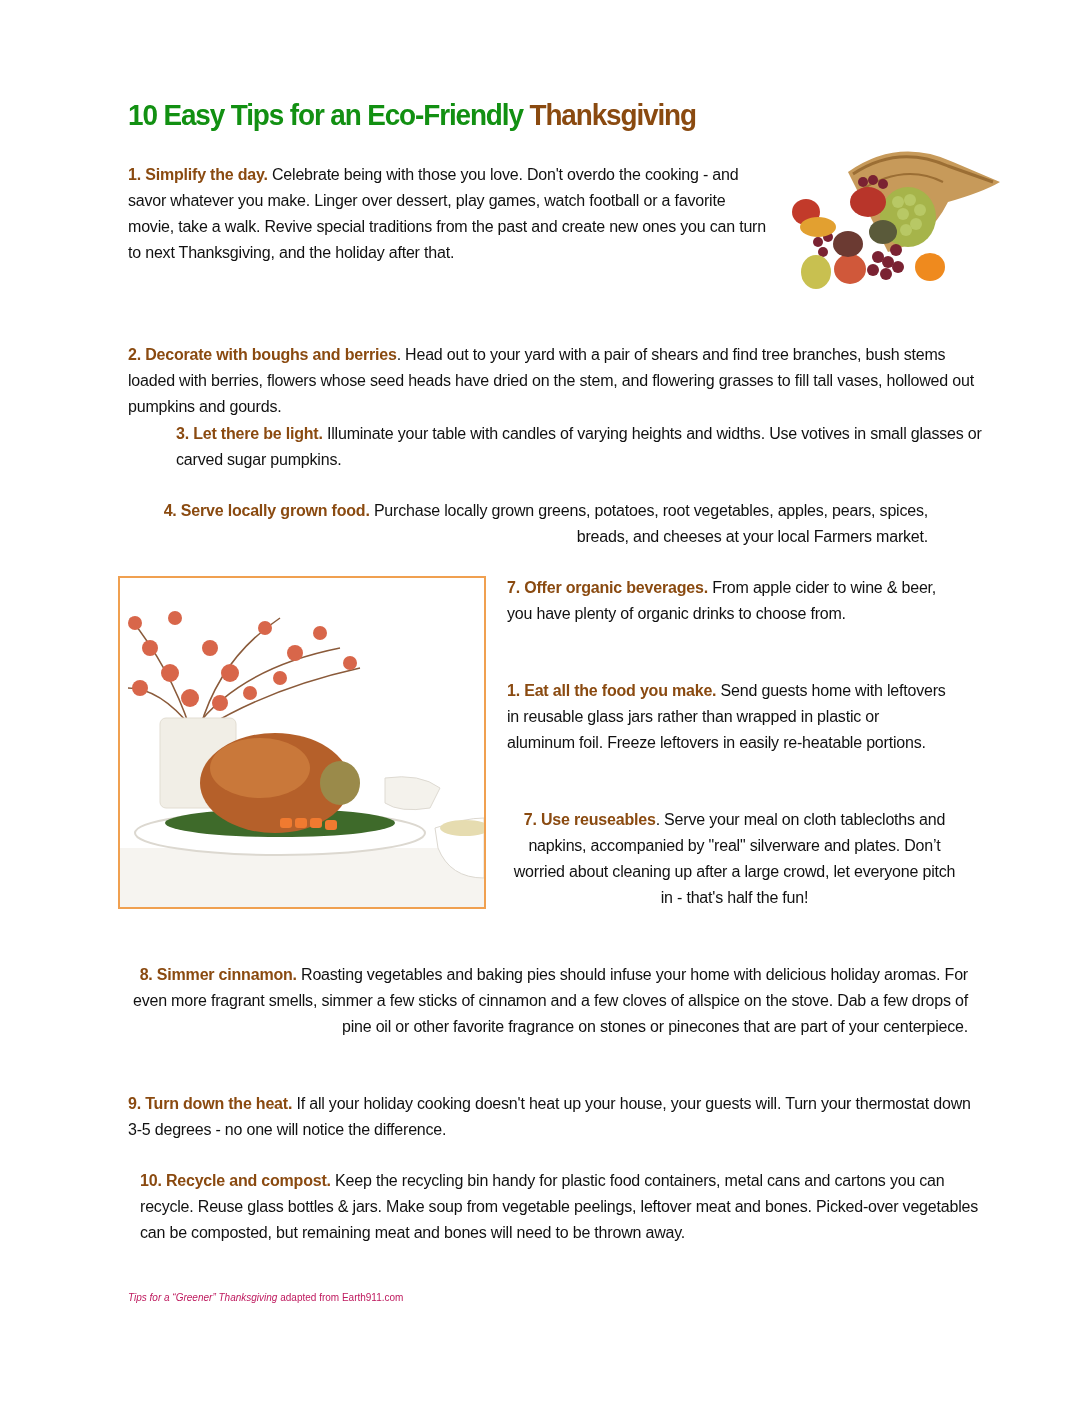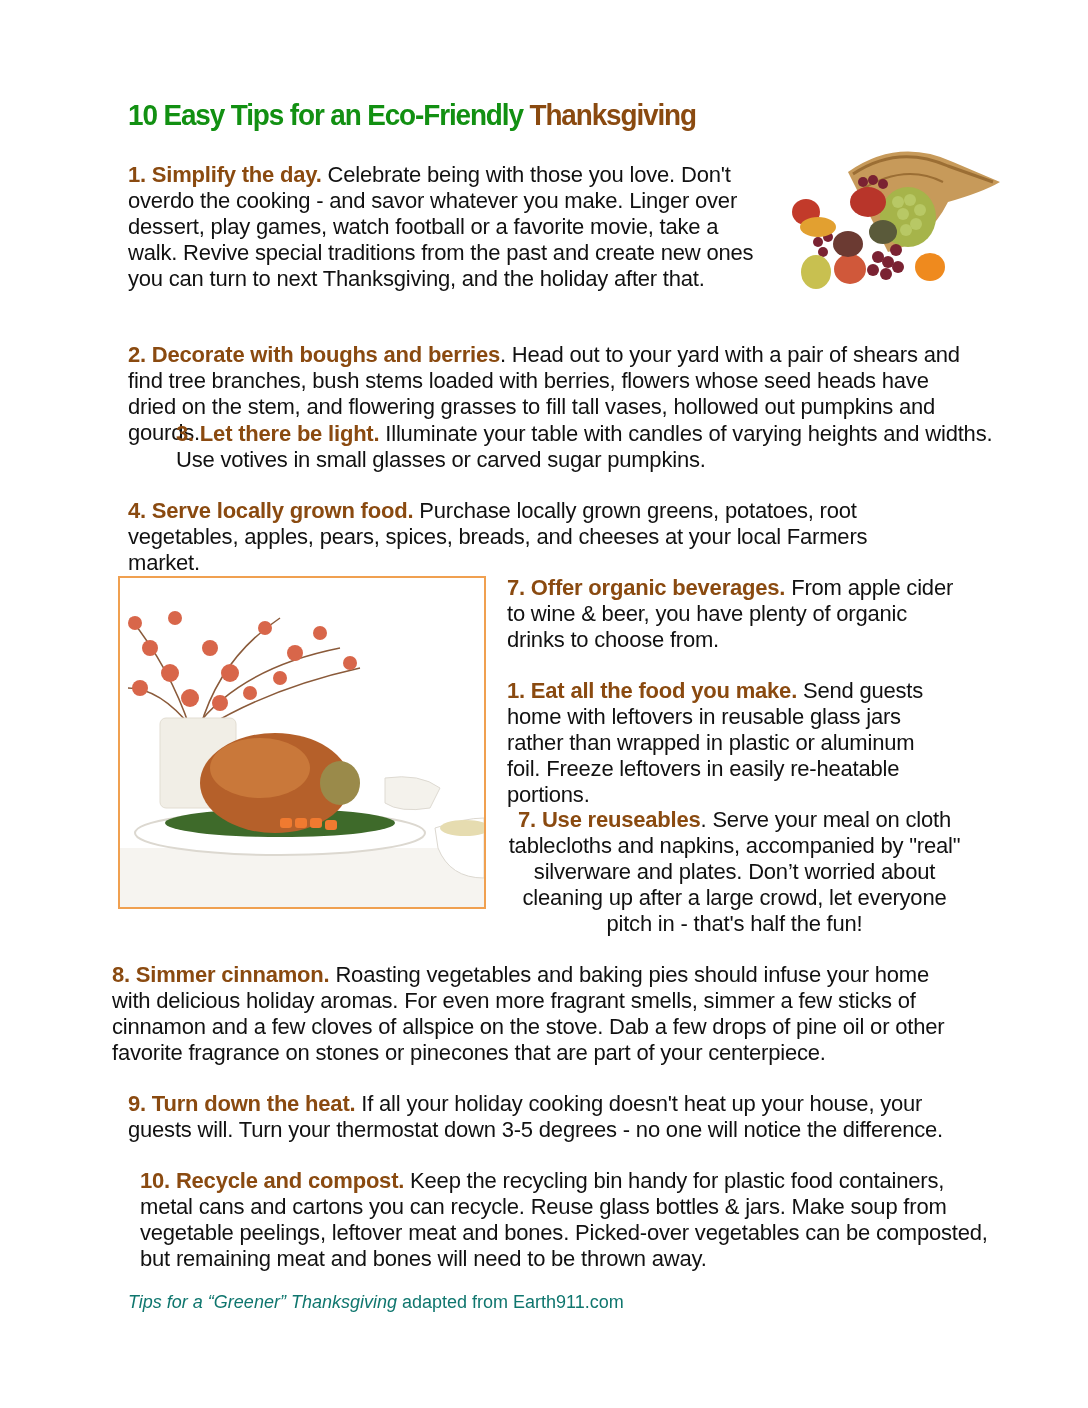--- a/index.html
+++ b/index.html
@@ -2,23 +2,23 @@
 <html><head>
 <meta charset="utf-8">
 <style>
   html, body { margin: 0; padding: 0; background: #ffffff; }
   body { width: 1088px; height: 1408px; position: relative; overflow: hidden;
          font-family: "Liberation Sans", sans-serif; color: #111; }
   .title { position: absolute; left: 128px; top: 98px; font-family: "Liberation Sans", sans-serif;
            font-weight: bold; font-size: 30px; letter-spacing: -1.2px; white-space: nowrap; transform: scaleX(0.93); transform-origin: left top; }
   .title .green { color: #129012; }
   .title .brown { color: #8a4a10; }
-  .tip { position: absolute; font-size: 22px; line-height: 26px; color: #111; letter-spacing: -0.2px; }
+  .tip { position: absolute; font-size: 16px; line-height: 26px; color: #111; letter-spacing: -0.2px; }
   .tip .lead { color: #8a4a10; font-weight: bold; }
-  .footer { position: absolute; left: 128px; top: 1292px; font-size: 18px; color: #0f766e; }
+  .footer { position: absolute; left: 128px; top: 1292px; font-size: 10px; color: #be185d; }
   .footer em { font-style: italic; }
   .img-cornucopia { position: absolute; left: 778px; top: 132px; width: 225px; height: 170px; }
   .img-turkey { position: absolute; left: 118px; top: 576px; width: 368px; height: 333px;
                 border: 2px solid #f0a050; box-sizing: border-box; background: #fff; overflow: hidden; }
 </style>
 </head>
 <body>
 
 <div class="title">
   <span class="green">10 Easy Tips for an Eco-Friendly</span>
@@ -69,21 +69,21 @@
 </div>
 
 <div class="tip" style="left:128px; top:317px; width:850px;margin-top:25px;">
   <span class="lead">2.  Decorate with boughs and berries</span><span>. Head out to your yard with a pair of shears and find tree branches, bush stems loaded with berries, flowers whose seed heads have dried on the stem, and flowering grasses to fill tall vases, hollowed out pumpkins and gourds.</span>
 </div>
 
 <div class="tip" style="left:128px; top:421px; width:820px;margin-left:48px;">
   <span class="lead">3. Let there be light.</span><span> Illuminate your table with candles of varying heights and widths. Use votives in small glasses or carved sugar pumpkins.</span>
 </div>
 
-<div class="tip" style="left:128px; top:498px; width:800px;">
+<div class="tip" style="left:128px; top:498px; width:800px;text-align:right;">
   <span class="lead">4. Serve locally grown food.</span><span> Purchase locally grown greens, potatoes, root vegetables, apples, pears, spices, breads, and cheeses at your local Farmers market.</span>
 </div>
 
 <div class="img-turkey">
   <svg width="364" height="329" viewBox="0 0 364 329">
     <rect x="0" y="0" width="364" height="329" fill="#ffffff"></rect>
     <rect x="0" y="270" width="364" height="59" fill="#f6f4f0"></rect>
     <g stroke="#8a5a3a" stroke-width="1.5" fill="none">
       <path d="M70 150 Q50 90 10 40"></path>
         <path d="M80 150 Q100 80 160 40"></path>
@@ -131,21 +131,21 @@
 </div>
 
 <div class="tip" style="left:507px; top:678px; width:440px;">
   <span class="lead">1. Eat all the food you make.</span><span> Send guests home with leftovers in reusable glass jars rather than wrapped in plastic or aluminum foil. Freeze leftovers in easily re-heatable portions.</span>
 </div>
 
 <div class="tip" style="left:507px; top:807px; width:455px;text-align:center;">
   <span class="lead">7. Use reuseables</span><span>. Serve your meal on cloth tablecloths and napkins, accompanied by "real" silverware and plates. Don’t worried about cleaning up after a large crowd, let everyone pitch in - that's half the fun!</span>
 </div>
 
-<div class="tip" style="left:112px; top:962px; width:840px;">
+<div class="tip" style="left:128px; top:962px; width:840px;text-align:right;">
   <span class="lead">8. Simmer cinnamon.</span><span> Roasting vegetables and baking pies should infuse your home with delicious holiday aromas. For even more fragrant smells, simmer a few sticks of cinnamon and a few cloves of allspice on the stove. Dab a few drops of pine oil or other favorite fragrance on stones or pinecones that are part of your centerpiece.</span>
 </div>
 
 <div class="tip" style="left:128px; top:1091px; width:850px;">
   <span class="lead">9. Turn down the heat.</span><span> If all your holiday cooking doesn't heat up your house, your guests will. Turn your thermostat down 3-5 degrees - no one will notice the difference.</span>
 </div>
 
 <div class="tip" style="left:140px; top:1168px; width:850px;">
   <span class="lead">10. Recycle and compost.</span><span> Keep the recycling bin handy for plastic food containers, metal cans and cartons you can recycle. Reuse glass bottles &amp; jars. Make soup from vegetable peelings, leftover meat and bones. Picked-over vegetables can be composted, but remaining meat and bones will need to be thrown away.</span>
 </div>

